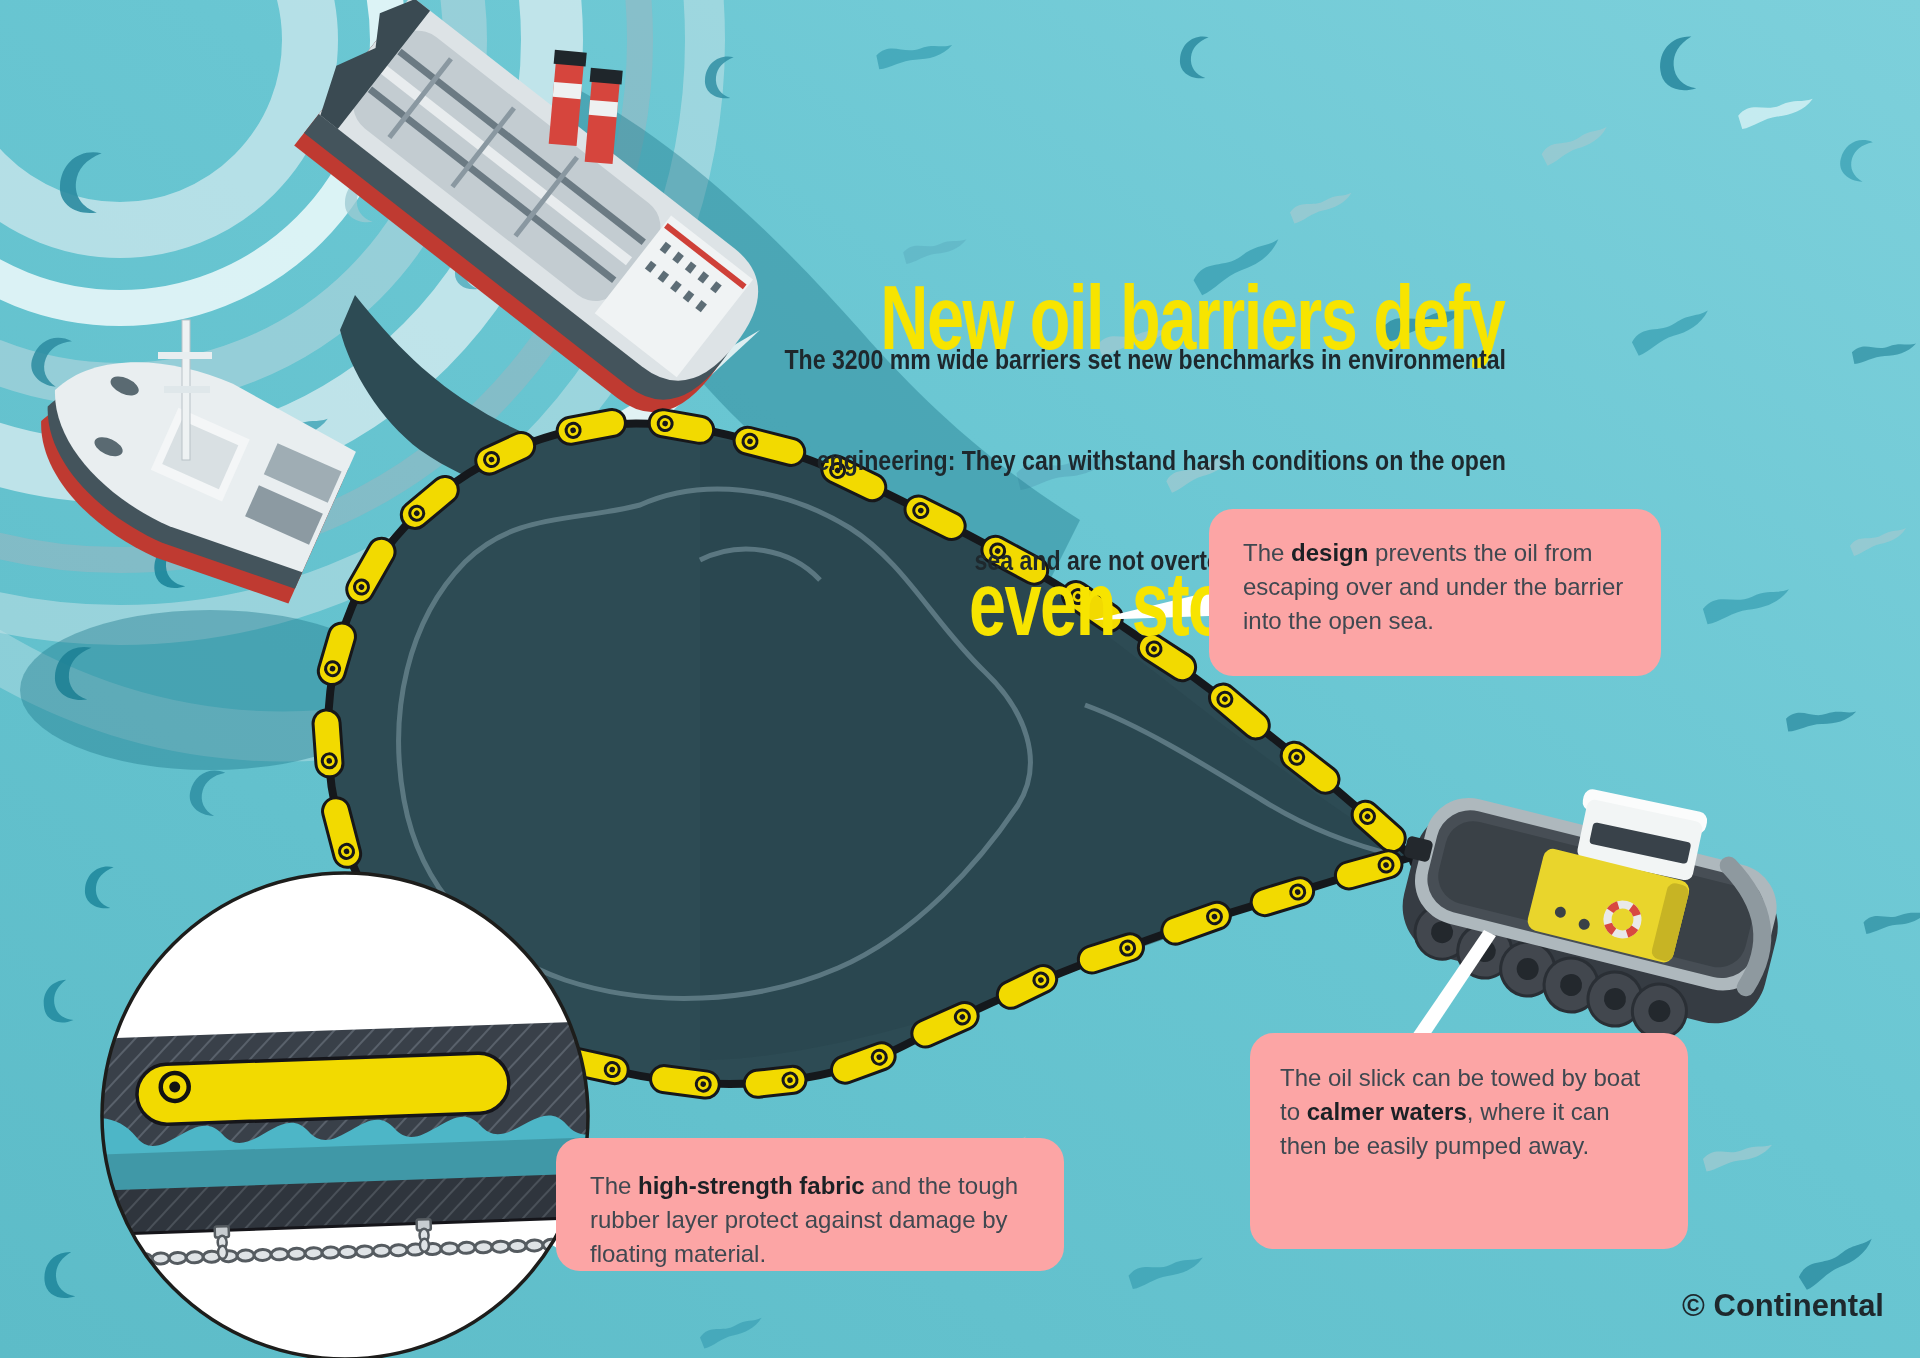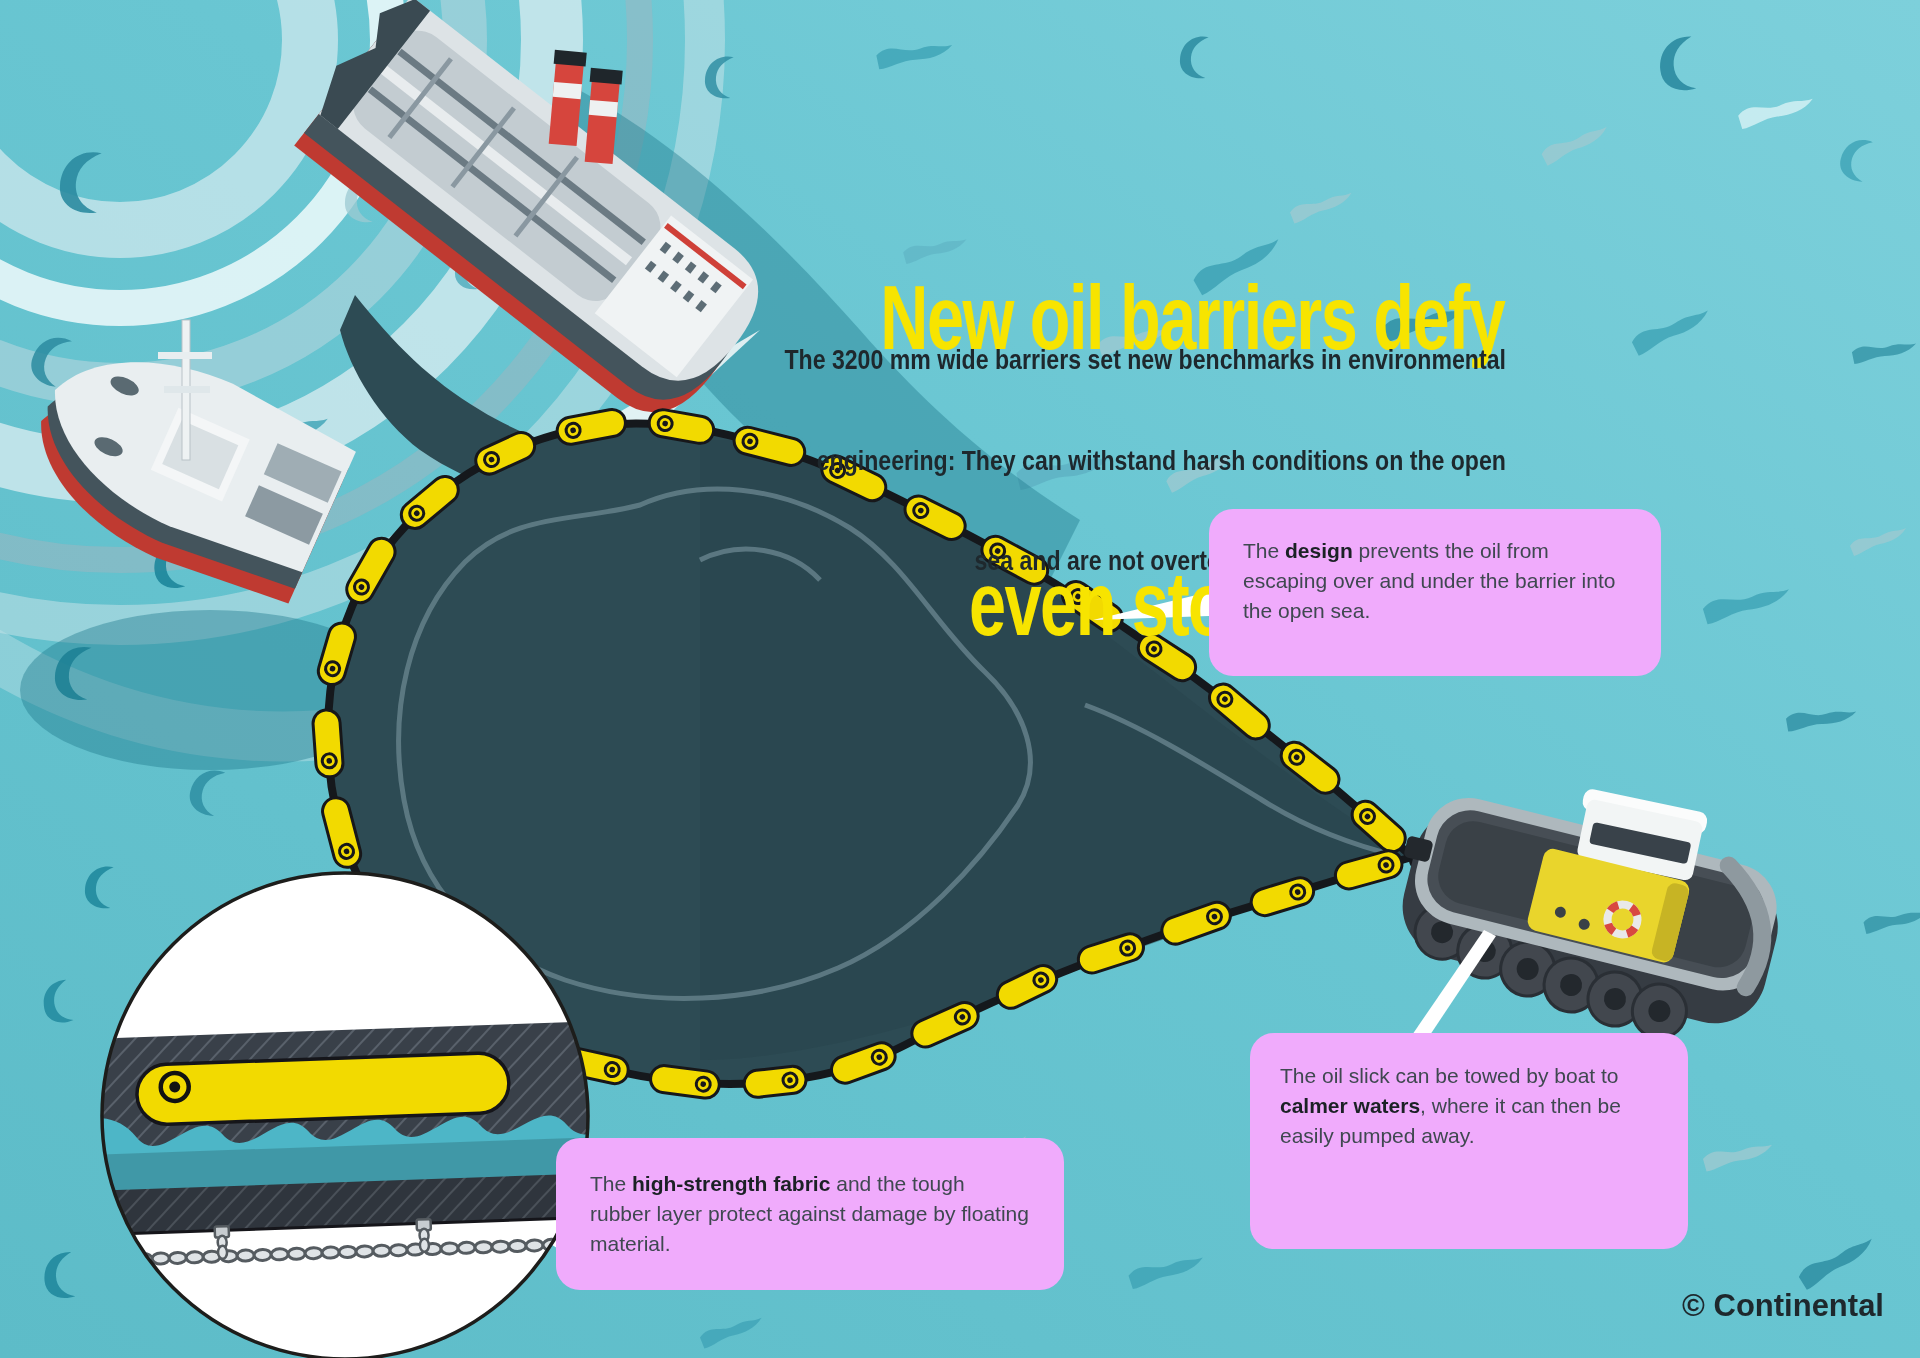--- a/index.html
+++ b/index.html
@@ -13,27 +13,27 @@
     right:416px;top:80px;text-align:right;color:#f7e400;font-weight:700;
     font-size:90px;line-height:1.06;letter-spacing:-2px;
     transform:scaleX(.74);transform-origin:100% 0;
   }
   .subtitle{
     right:414px;top:276px;text-align:right;color:#1e282d;font-weight:700;
     font-size:27.5px;line-height:1.22;
     transform:scaleX(.84);transform-origin:100% 0;
   }
   .callout{
-    position:absolute;background:#f0abfc;border-radius:24px;
-    color:#3f4850;font-size:21px;line-height:1.42;box-sizing:border-box;
+    position:absolute;background:#fca5a5;border-radius:24px;
+    color:#3f4850;font-size:24px;line-height:1.42;box-sizing:border-box;
   }
   .callout b{color:#1b2125;font-weight:700;}
   .co-design{left:1209px;top:509px;width:452px;height:167px;padding:27px 34px;}
   .co-towing{left:1250px;top:1033px;width:438px;height:216px;padding:28px 30px;}
-  .co-fabric{left:556px;top:1138px;width:508px;height:152px;padding:31px 34px;}
+  .co-fabric{left:556px;top:1138px;width:508px;height:133px;padding:31px 34px;}
   .copyright{
     right:36px;top:1288px;font-size:31px;font-weight:700;color:#1e282d;text-align:center;
   }
 </style>
 </head>
 <body>
 
 <svg id="scene" viewBox="0 0 1920 1358">
   <defs>
     <linearGradient id="seaGrad" x1="0" y1="1" x2="1" y2="0">

